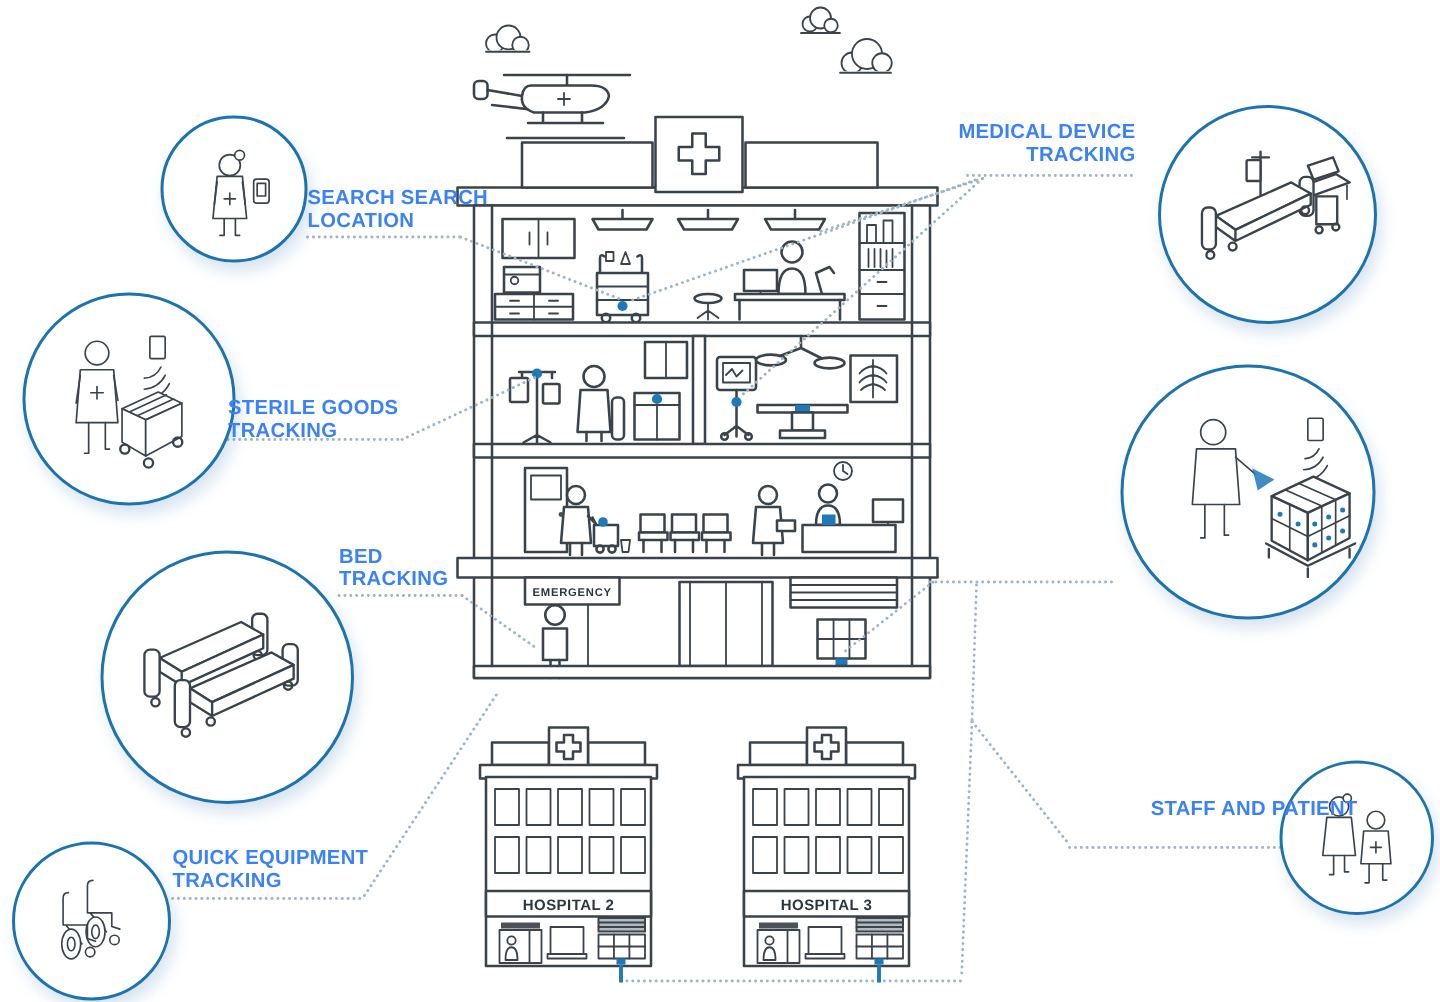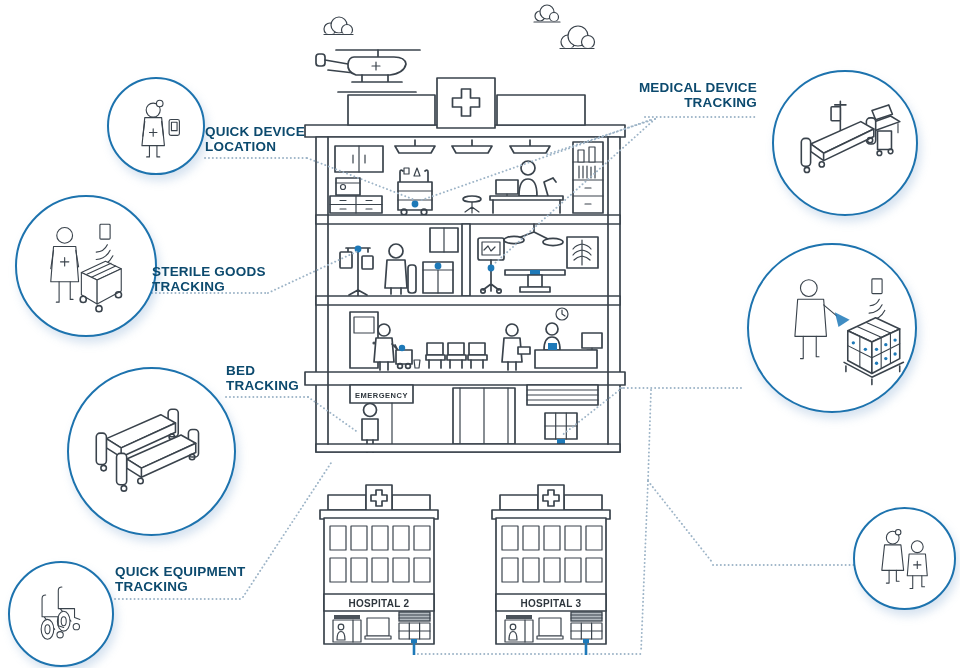--- a/index.html
+++ b/index.html
@@ -17,21 +17,21 @@
   .gray{fill:#b3bac0;stroke:#3a434c;stroke-width:1.3;}
   .dk{fill:#4a525a;stroke:none;}
   .dot{fill:none;stroke:#9db4c7;stroke-width:1.9;stroke-dasharray:0.1 3.8;stroke-linecap:round;}
   .blln{fill:none;stroke:#1e79b8;stroke-width:2.6;}
   .svgtxt{font-family:"Liberation Sans",sans-serif;font-weight:bold;fill:#2e363d;}
   
   .circ{position:absolute;border:2.5px solid #1d73ae;border-radius:50%;background:#fff;
         box-shadow:3px 6px 10px rgba(110,155,200,.28);display:flex;align-items:center;justify-content:center;}
   .circ svg{position:static;}
   
-  .lbl{position:absolute;font-weight:bold;font-size:13.5px;line-height:1.12;color:#0c4a6e;
+  .lbl{position:absolute;font-weight:bold;font-size:13.5px;line-height:1.12;color:#3b82f6;
        letter-spacing:.2px;white-space:nowrap;}
   .lbl span{display:block;}
   .r{text-align:right;}
 </style>
 </head>
 <body>
 
 <div class="stage">
 
   <svg style="left:290px;top:0;" width="345" height="475" viewBox="0 0 345 475">
@@ -465,35 +465,36 @@
         <circle class="wt" cx="42" cy="20" r="3"></circle>
       <path class="wt" d="M27,34 L45,34 L48,62 L24,62 Z"></path>
       <path class="tn" d="M32,62 V76 M40,62 V74 M32,76 h-3 M40,74 h3"></path>
       <circle class="wt" cx="63" cy="36" r="6.5"></circle>
       <path class="wt" d="M54,44 L72,44 L74,68 L52,68 Z"></path>
       <path class="tn" d="M63,52 v8 M59,56 h8 M58,68 V82 M68,68 V80 M58,82 h-3 M68,80 h3"></path>
     </svg>
   </div>
 
   <div class="lbl" style="left:205px;top:124px;">
-    <span>QUICK DEVICE</span>
+    <span>SEARCH SEARCH</span>
     <span>LOCATION</span>
   </div>
   <div class="lbl" style="left:152px;top:264px;">
     <span>STERILE GOODS</span>
     <span>TRACKING</span>
   </div>
   <div class="lbl" style="left:226px;top:363px;">
     <span>BED</span>
     <span>TRACKING</span>
   </div>
   <div class="lbl" style="left:115px;top:564px;">
     <span>QUICK EQUIPMENT</span>
     <span>TRACKING</span>
   </div>
   <div class="lbl r" style="left:600px;top:80px;width:157px;">
     <span>MEDICAL DEVICE</span>
     <span>TRACKING</span>
   </div>
   <div class="lbl r" style="left:700px;top:531px;width:205px;">
+    <span>STAFF AND PATIENT</span>
   </div>
 
 </div>
 
 </body></html>

